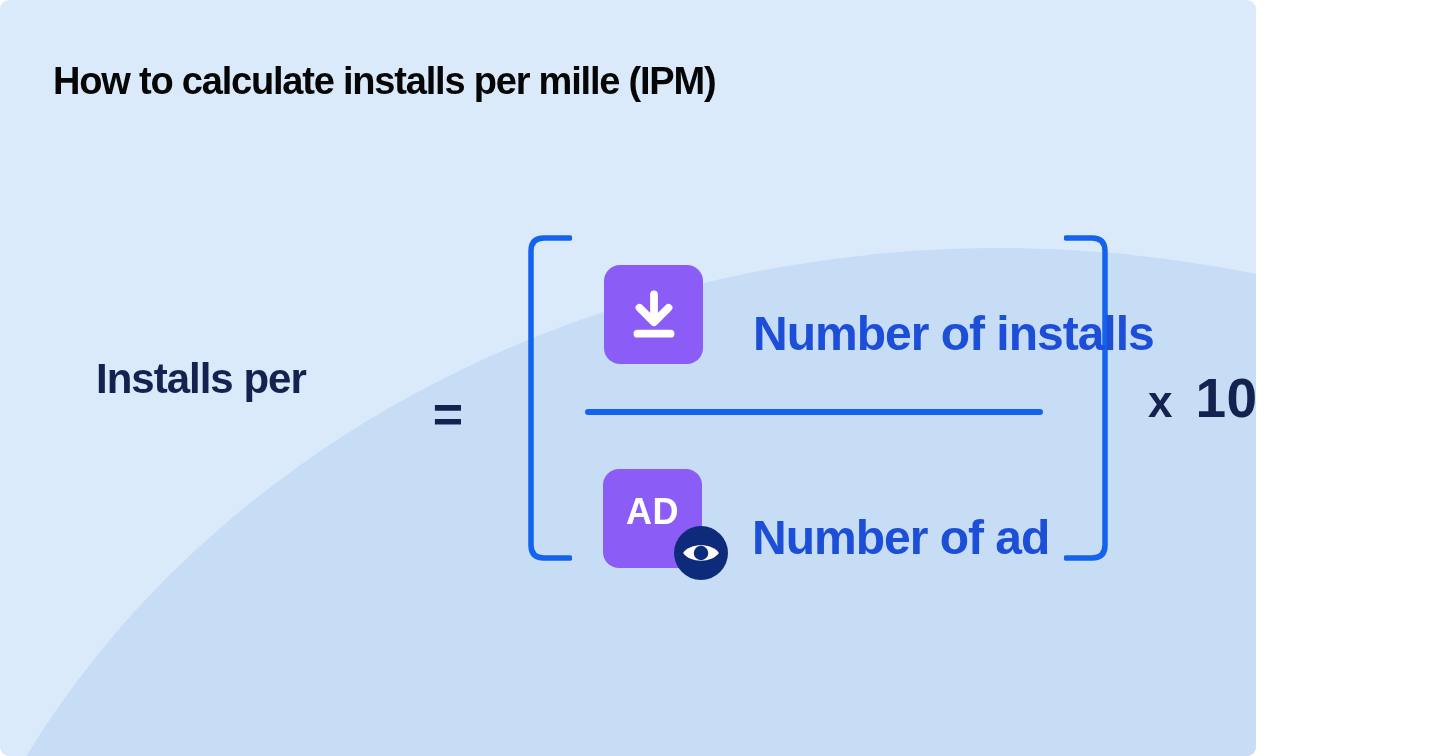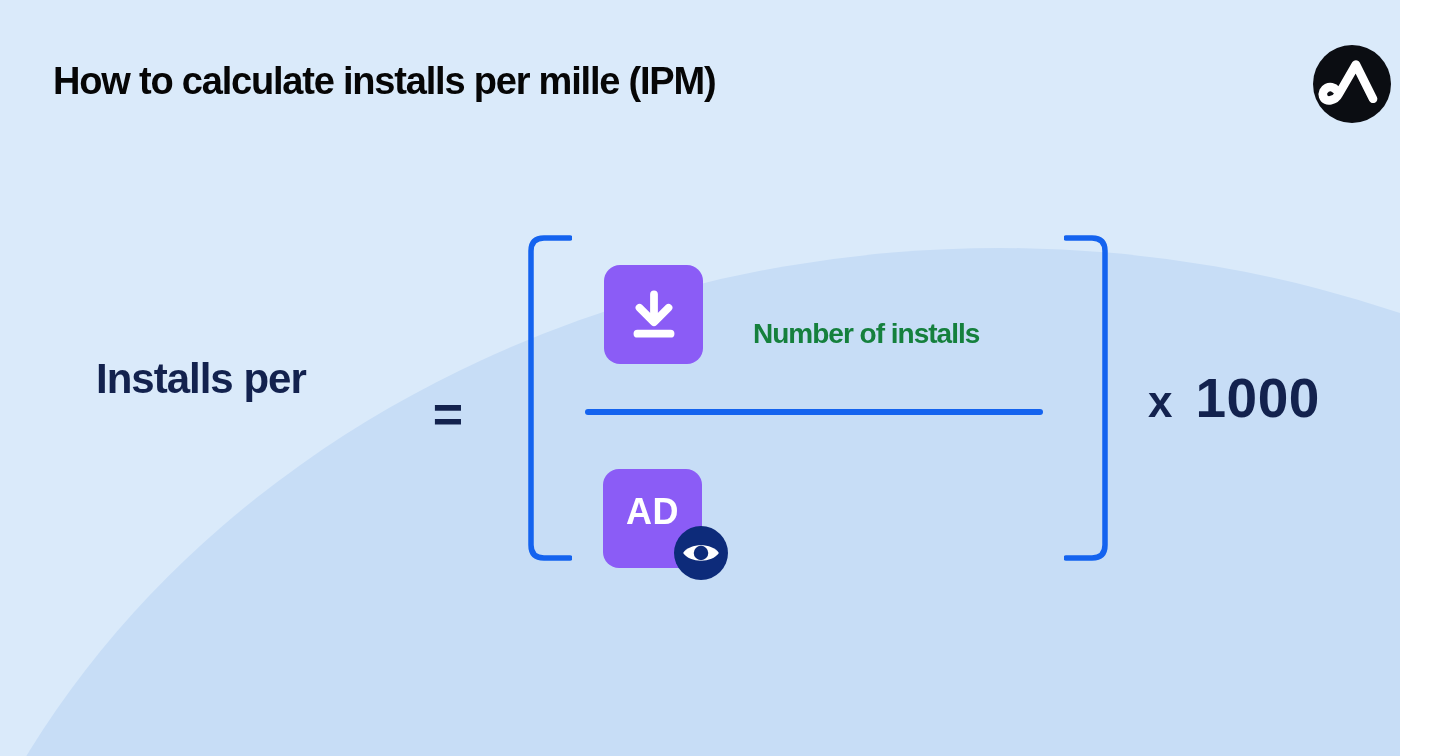--- a/index.html
+++ b/index.html
@@ -1,22 +1,23 @@
 <!DOCTYPE html>
 <html><head>
 <meta charset="utf-8">
 <style>
   html,body{margin:0;padding:0;}
   .canvas{
     position:relative;
-    width:1400px;height:756px;
+    width:1256px;height:756px;
     background:#daeafa;
     overflow:hidden;
     font-family:"Liberation Sans", sans-serif;
     font-weight:700;
+    border-radius:9px;
   }
   .bg-ellipse{
     position:absolute;
     left:-100px;top:248px;
     width:2200px;height:1900px;
     background:#c7ddf6;
     border-radius:50%;
   }
   .title{
     position:absolute;
@@ -73,23 +74,23 @@
   .tile.ad .ad-text{position:relative;top:-7px;}
   .eye-badge{
     position:absolute;
     right:-26px;bottom:-12px;
     width:54px;height:54px;
     border-radius:50%;
     background:#0d2b7a;
     display:flex;align-items:center;justify-content:center;
   }
   .row-label{
-    font-size:28px;line-height:42px;
+    font-size:48px;line-height:42px;
     letter-spacing:-1px;
-    color:#15803d;
+    color:#1d4ed8;
     white-space:nowrap;
     margin-top:38px;
   }
   .row-label span{display:block;}
   .frac-line{
     position:absolute;
     left:585px;top:409px;
     width:458px;height:6px;
     border-radius:3px;
     background:#1463ef;
@@ -148,20 +149,21 @@
     <div class="tile ad">
       <span class="ad-text">AD</span>
       <div class="eye-badge">
         <svg width="46" height="46" viewBox="0 0 54 54">
           <path d="M6 27 C14 15 40 15 48 27 C40 39 14 39 6 27 Z" fill="#ffffff"></path>
           <circle cx="27" cy="27" r="8.5" fill="#0d2b7a"></circle>
         </svg>
       </div>
     </div>
     <div class="row-label">
+      <span>Number of ad</span>
     </div>
   </div>
 
   <div class="multiplier">
     <span class="mult-x">x</span>
     <span class="mult-v">1000</span>
   </div>
 
 </div>
 

